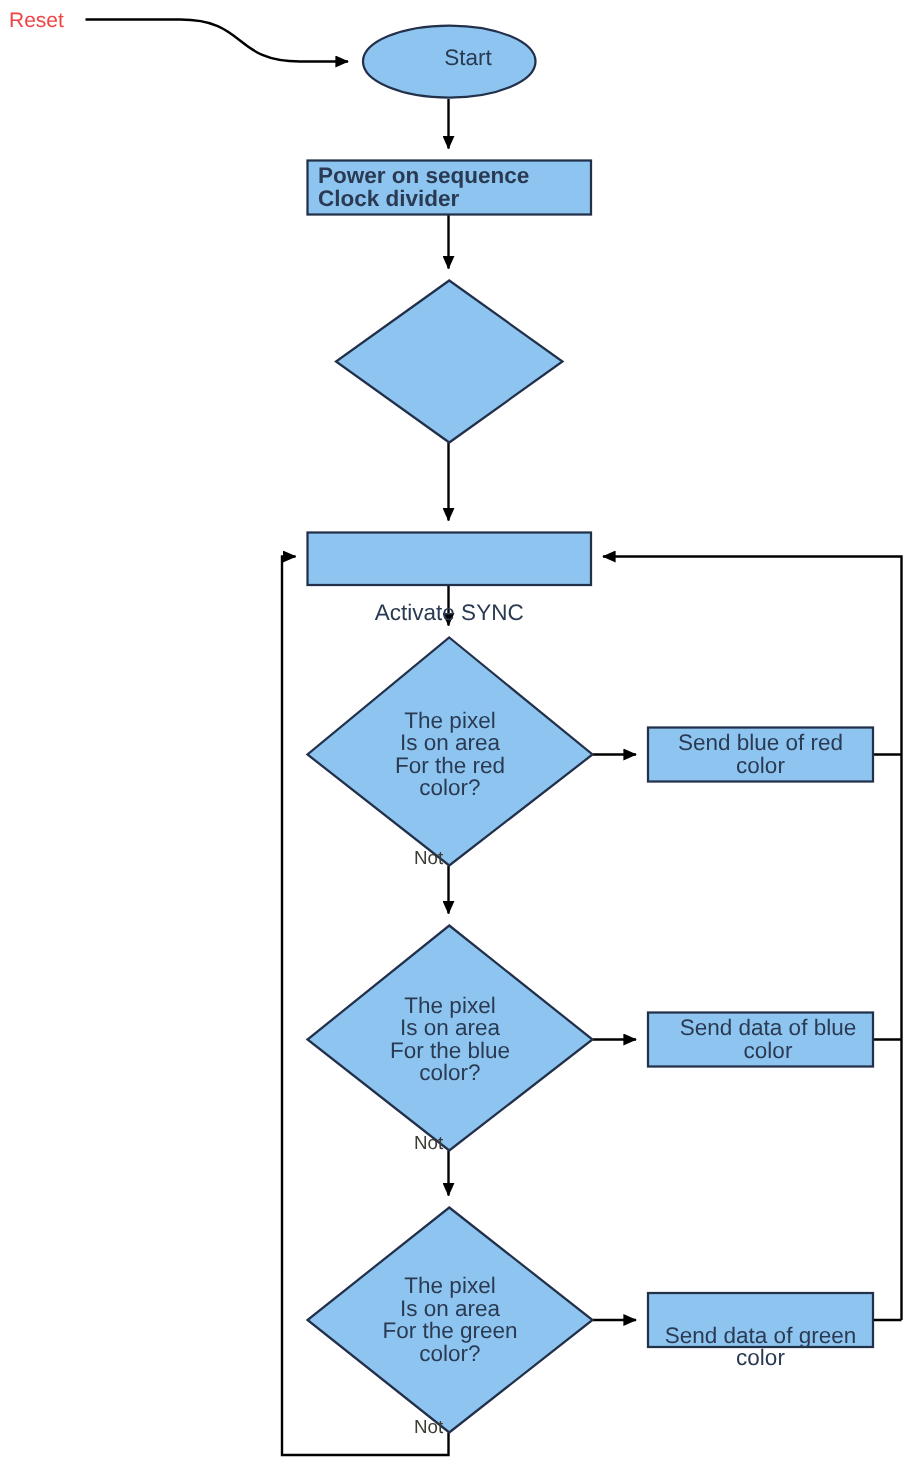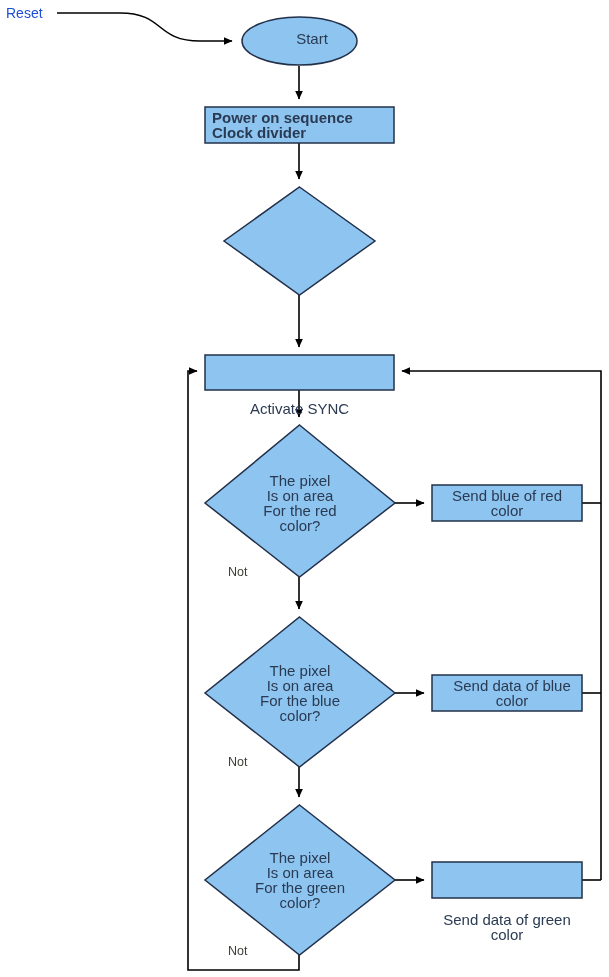--- a/index.html
+++ b/index.html
@@ -33,24 +33,25 @@
   }
   .t-center { text-align: center; }
   .t-left   { text-align: left; font-weight: bold; }
 
   .edge-label {
     position: absolute;
     color: #3d3d35;
     font-family: "Liberation Sans", sans-serif;
     font-size: 12.5px;
     line-height: 14px;
+    margin-left: 48px;
   }
   .reset-label {
     position: absolute;
-    color: #1d4ed8;
+    color: #ef4444;
     font-family: "Liberation Sans", sans-serif;
     font-size: 14px;
     line-height: 16px;
   }
 </style>
 </head>
 <body>
 
 <div id="canvas">
 
@@ -136,18 +137,18 @@
   <div class="node-text t-center" style="left:442px; top:678px; width:140px;">Send data of blue
 color</div>
 
   <div class="edge-label" style="left:228px; top:755px;">Not</div>
 
   <div class="node-text t-center" style="left:230px; top:850px; width:140px;">The pixel
 Is on area
 For the green
 color?</div>
 
-  <div class="node-text t-center" style="left:437px; top:912px; width:140px;">Send data of green
+  <div class="node-text t-center" style="left:437px; top:883px; width:140px;">Send data of green
 color</div>
 
   <div class="edge-label" style="left:228px; top:944px;">Not</div>
 
 </div>
 
 </body></html>

